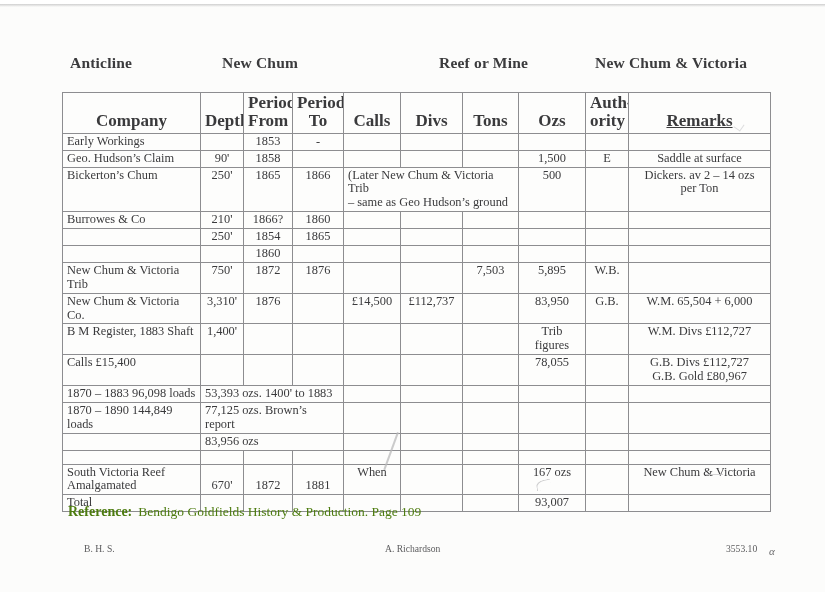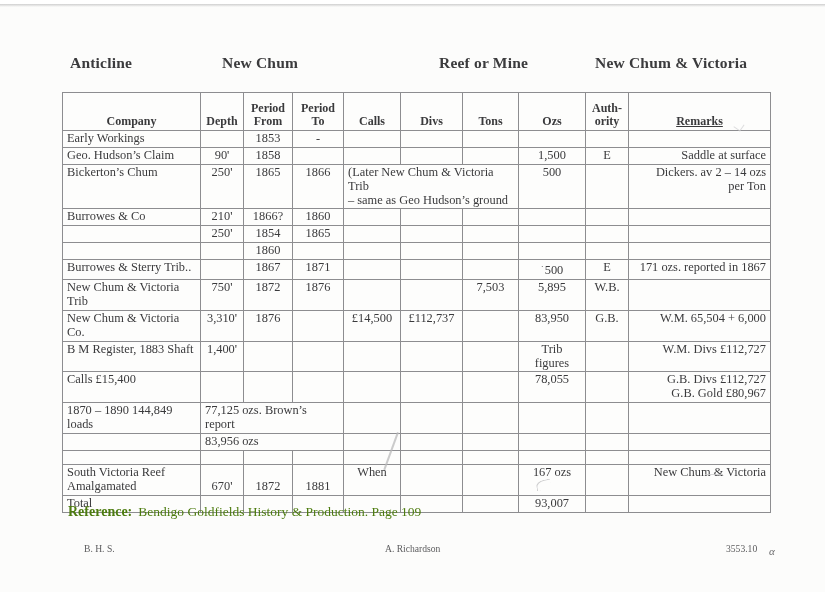--- a/index.html
+++ b/index.html
@@ -75,38 +75,38 @@
     padding: 1px 4px;
     vertical-align: top;
     color: #3a3a3c;
     background: #fdfdfc;
     overflow: hidden;
   }
   table.data th {
     font-weight: bold;
     text-align: center;
     vertical-align: bottom;
-    font-size: 12px;
+    font-size: 17px;
     height: 34px;
     padding-bottom: 2px;
   }
   th.th-company {
     text-align: left;
     padding-left: 5px;
   }
   th.th-remarks {
     text-align: left;
     padding-left: 6px;
     text-decoration: underline;
   }
   .two-line { display: block; line-height: 1.08; }
 
   td.c-left   { text-align: left;  padding-left: 5px; }
   td.c-center { text-align: center; }
-  td.c-remarks{ text-align: right;  padding-left: 6px; margin-left: 48px; }
+  td.c-remarks{ text-align: center;  padding-left: 6px; margin-left: 48px; }
   td.c-span   { text-align: left;  padding-left: 6px; }
 
   .r-h18 { height: 16px; }
   .r-h30 { height: 29px; }
   .r-h16 { height: 14px; }
 
   .u-line { text-decoration: underline; }
   .sub2 { display: block; }
   .tiny-dot {
     display: inline-block;
@@ -331,32 +331,20 @@
           <td class="c-center">1860</td>
           <td class="c-center"></td>
           <td class="c-center"></td>
           <td class="c-center"></td>
           <td class="c-center"></td>
           <td class="c-center"></td>
           <td class="c-center"></td>
           <td class="c-remarks"></td>
         </tr>
 
-        <tr class="r-h18">
-          <td class="c-left">Burrowes &amp; Sterry Trib..</td>
-          <td class="c-center"></td>
-          <td class="c-center">1867</td>
-          <td class="c-center">1871</td>
-          <td class="c-center"></td>
-          <td class="c-center"></td>
-          <td class="c-center"></td>
-          <td class="c-center"><span class="tiny-dot">·</span><span>500</span></td>
-          <td class="c-center">E</td>
-          <td class="c-remarks">171 ozs. reported in 1867</td>
-        </tr>
 
         <tr class="r-h30">
           <td class="c-left">
             <span class="sub2">New Chum &amp; Victoria</span>
             <span class="sub2">Trib</span>
           </td>
           <td class="c-center">750'</td>
           <td class="c-center">1872</td>
           <td class="c-center">1876</td>
           <td class="c-center"></td>
@@ -407,20 +395,30 @@
           <td class="c-center">78,055</td>
           <td class="c-center"></td>
           <td class="c-remarks">
             <span class="sub2">G.B. Divs £112,727</span>
             <span class="sub2">G.B. Gold £80,967</span>
           </td>
         </tr>
 
 
 
+        <tr class="r-h16">
+          <td class="c-left">1870 – 1883  96,098 loads</td>
+          <td class="c-span" colspan="3">53,393 ozs.   1400' to 1883</td>
+          <td class="c-center"></td>
+          <td class="c-center"></td>
+          <td class="c-center"></td>
+          <td class="c-center"></td>
+          <td class="c-center"></td>
+          <td class="c-remarks"></td>
+        </tr>
 
         <tr class="r-h16">
           <td class="c-left">1870 – 1890  144,849 loads</td>
           <td class="c-span" colspan="3">77,125 ozs. Brown’s report</td>
           <td class="c-center"></td>
           <td class="c-center"></td>
           <td class="c-center"></td>
           <td class="c-center"></td>
           <td class="c-center"></td>
           <td class="c-remarks"></td>

